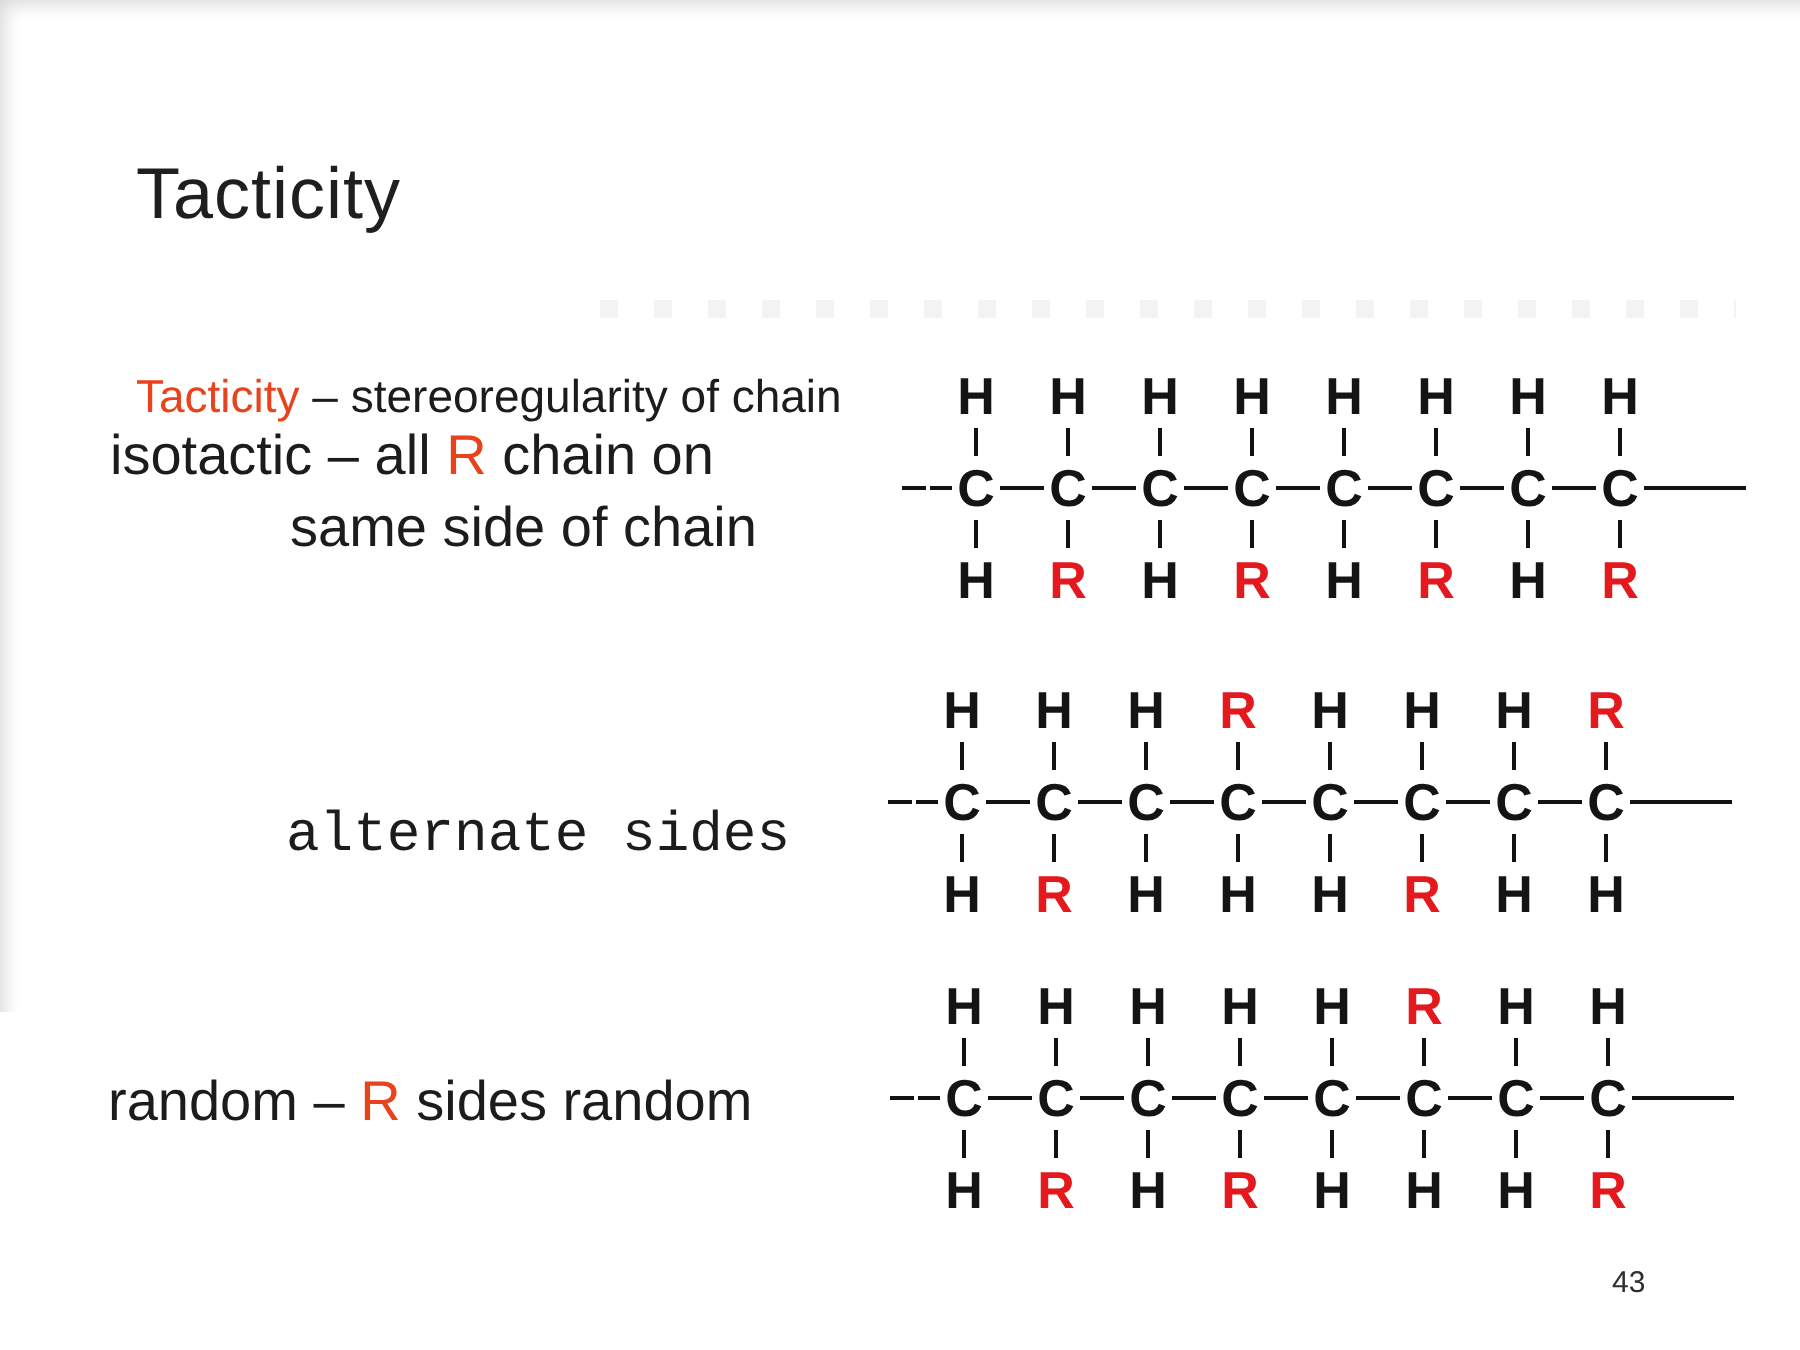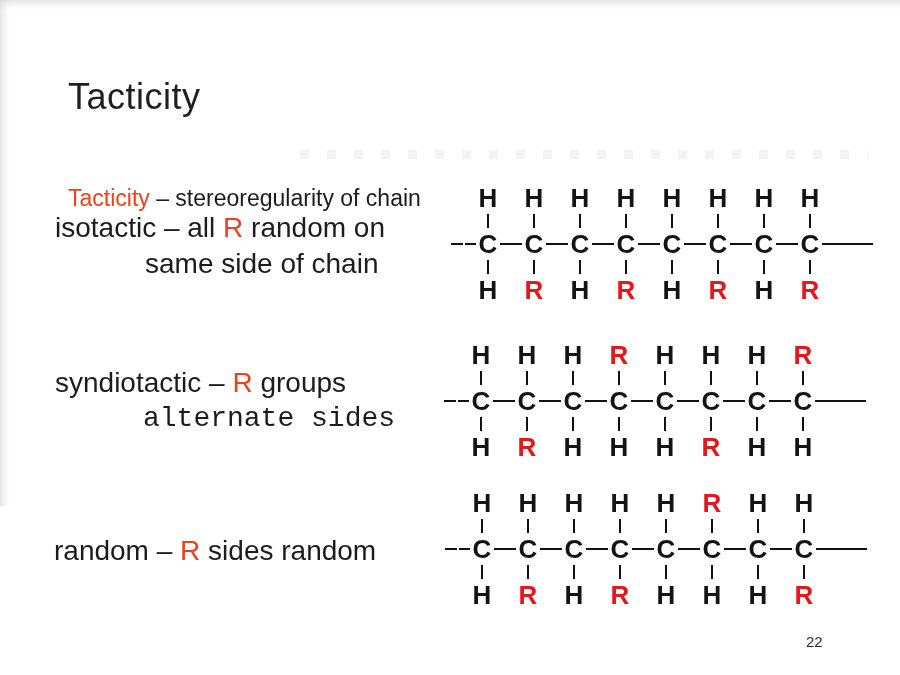--- a/index.html
+++ b/index.html
@@ -138,21 +138,21 @@
 </head>
 <body>
 
 <div class="slide">
   <h1 class="title">Tacticity</h1>
 
   <div class="dotted-line"></div>
 
   <div class="definition"><span class="tred">Tacticity</span><span> – stereoregularity of chain</span></div>
 
-  <div class="label l1-0"><span>isotactic – all </span><span class="tred">R</span><span> random on</span></div>
+  <div class="label l1-0"><span>isotactic – all </span><span class="tred">R</span><span> chain on</span></div>
   <div class="label l2-0">same side of chain</div>
   <div class="diagram d-0">
       <div class="edge left">
         <div class="hline"></div>
       </div>
       <div class="unit">
         <span class="atom">H</span>
         <div class="vbond"></div>
         <div class="ccell">C</div>
         <div class="vbond"></div>
@@ -205,21 +205,20 @@
         <div class="vbond"></div>
         <div class="ccell">C</div>
         <div class="vbond"></div>
         <span class="atom red">R</span>
       </div>
       <div class="edge right">
         <div class="hline"></div>
       </div>
     </div>
 
-  <div class="label l1-1"><span>syndiotactic – </span><span class="tred">R</span><span> groups</span></div>
   <div class="label l2-1">alternate sides</div>
   <div class="diagram d-1">
       <div class="edge left">
         <div class="hline"></div>
       </div>
       <div class="unit">
         <span class="atom">H</span>
         <div class="vbond"></div>
         <div class="ccell">C</div>
         <div class="vbond"></div>
@@ -338,16 +337,16 @@
         <div class="vbond"></div>
         <div class="ccell">C</div>
         <div class="vbond"></div>
         <span class="atom red">R</span>
       </div>
       <div class="edge right">
         <div class="hline"></div>
       </div>
     </div>
 
-  <div class="page-number">22</div>
+  <div class="page-number">43</div>
 
   <div class="frame-shadow"></div>
 </div>
 
 </body></html>

